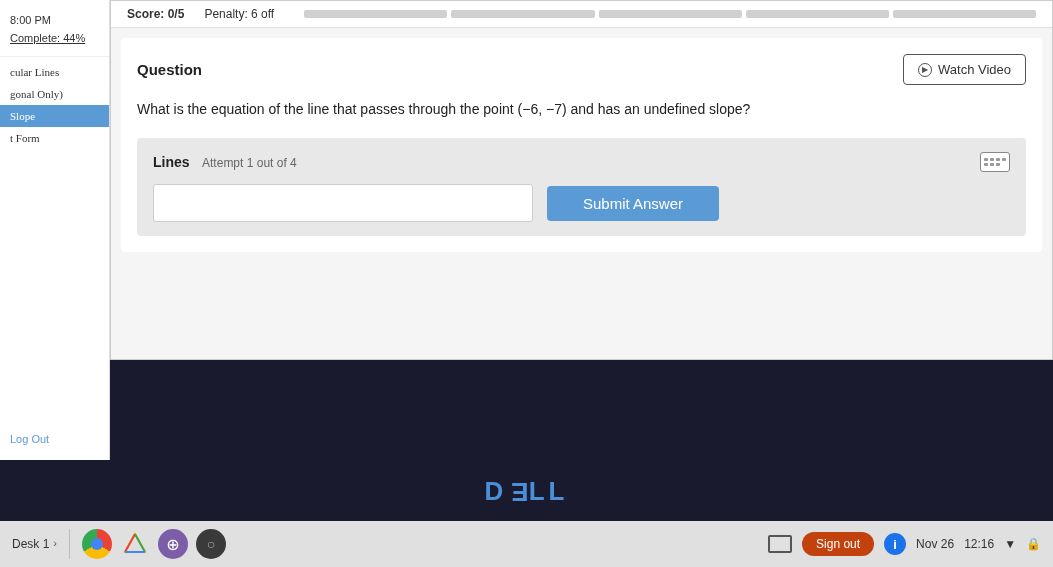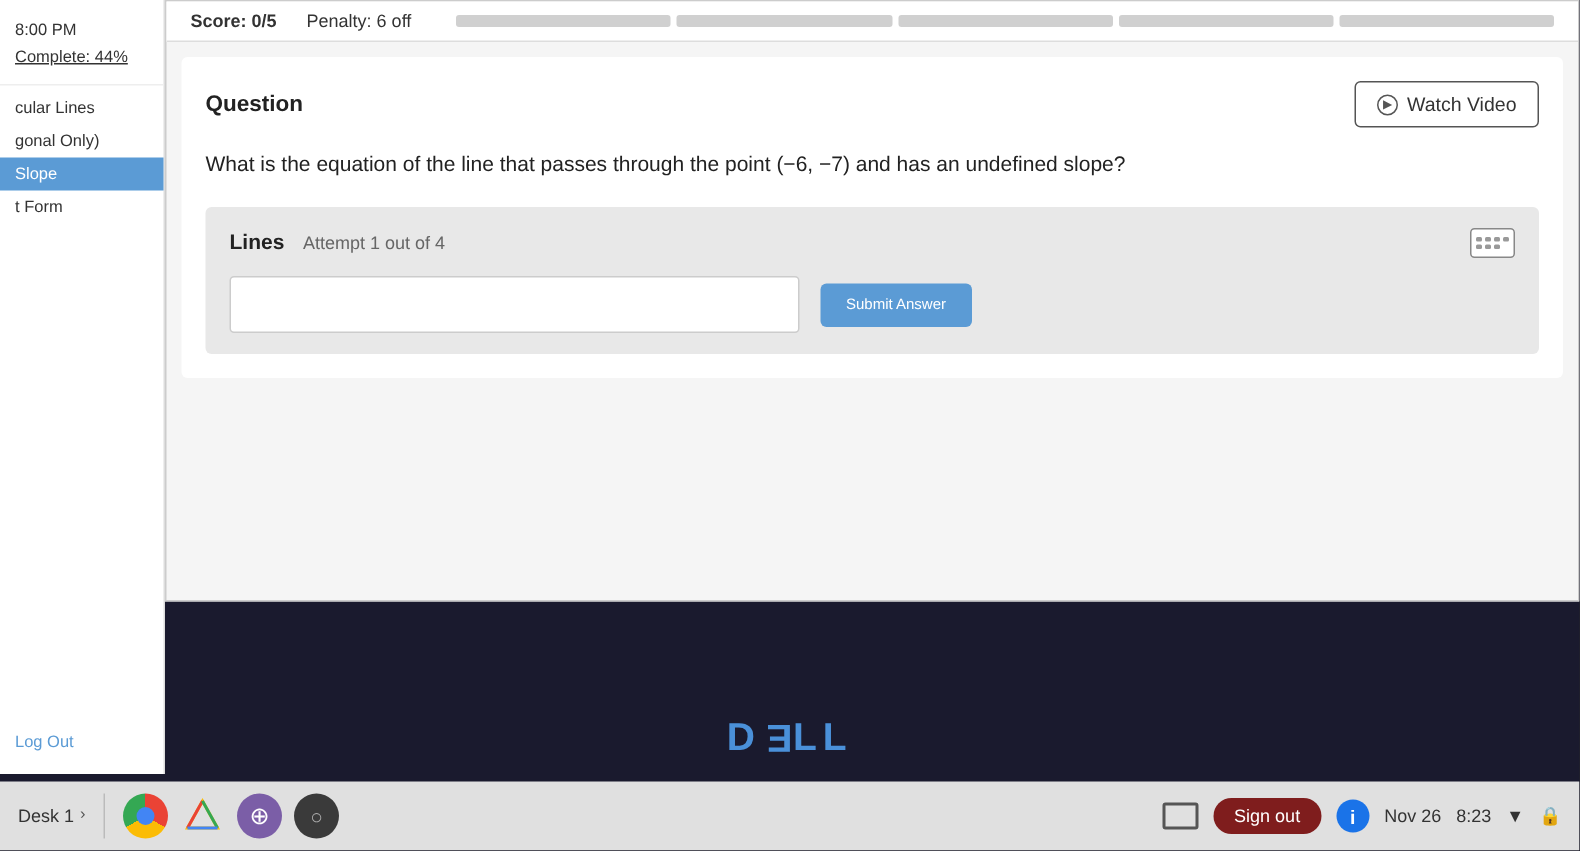--- a/index.html
+++ b/index.html
@@ -19,21 +19,21 @@
       background: #1a1a2e;
       position: relative;
     }
 
     
     .sidebar {
       position: absolute;
       left: 0;
       top: 0;
       width: 110px;
-      height: 516px;
+      height: 460px;
       background: #fff;
       border-right: 1px solid #ddd;
       display: flex;
       flex-direction: column;
       padding: 10px 0;
     }
     .sidebar-time {
       font-size: 11px;
       color: #333;
       padding: 4px 10px;
@@ -47,40 +47,41 @@
     .sidebar-divider {
       border: none;
       border-top: 1px solid #eee;
       margin: 4px 0;
     }
     .sidebar-item {
       font-size: 11px;
       color: #333;
       padding: 5px 10px;
       cursor: pointer;
+      font-family: Liberation Serif, serif;
     }
     .sidebar-item.active {
       background: #5b9bd5;
       color: #fff;
     }
     .sidebar-logout {
       font-size: 11px;
       color: #5b9bd5;
       padding: 5px 10px;
       cursor: pointer;
       margin-top: auto;
     }
 
     
     .main-window {
       position: absolute;
       left: 110px;
       top: 0;
       right: 0;
-      height: 401px;
+      height: 360px;
       background: #f5f5f5;
       border: 1px solid #ccc;
     }
 
     
     .score-bar {
       background: #fff;
       padding: 6px 16px;
       display: flex;
       align-items: center;
@@ -226,26 +227,26 @@
       gap: 14px;
     }
     .answer-input {
       flex: 0 0 380px;
       height: 38px;
       background: #fff;
       border: 1.5px solid #ccc;
       border-radius: 3px;
     }
     .btn-submit {
-      padding: 9px 17px;
+      padding: 9px 36px;
       background: #5b9bd5;
       color: #fff;
       border: none;
       border-radius: 4px;
-      font-size: 10px;
+      font-size: 15px;
       cursor: pointer;
       white-space: nowrap;
     }
 
     
     .taskbar {
       position: absolute;
       bottom: 0;
       left: 0;
       right: 0;
@@ -309,21 +310,21 @@
       gap: 10px;
     }
     .screen-icon {
       width: 24px;
       height: 18px;
       border: 2px solid #555;
       border-radius: 2px;
       position: relative;
     }
     .btn-signout {
-      background: #7f1d1d;
+      background: #c2410c;
       color: #fff;
       border: none;
       border-radius: 14px;
       padding: 5px 14px;
       font-size: 12px;
       cursor: pointer;
     }
     .info-icon {
       width: 22px;
       height: 22px;
@@ -473,19 +474,19 @@
 
     <div class="taskbar-icon dark-icon">
       <span style="color:#aaa;font-size:14px;">○</span>
     </div>
 
     <div class="taskbar-right">
       <div class="screen-icon"></div>
       <button class="btn-signout">Sign out</button>
       <div class="info-icon">i</div>
       <span class="taskbar-date">Nov 26</span>
-      <span class="taskbar-time">8:23</span>
+      <span class="taskbar-time">12:16</span>
       <span class="wifi-icon">▼</span>
       <span class="battery-icon">🔒</span>
     </div>
   </div>
 
 </div>
 
 </body></html>

